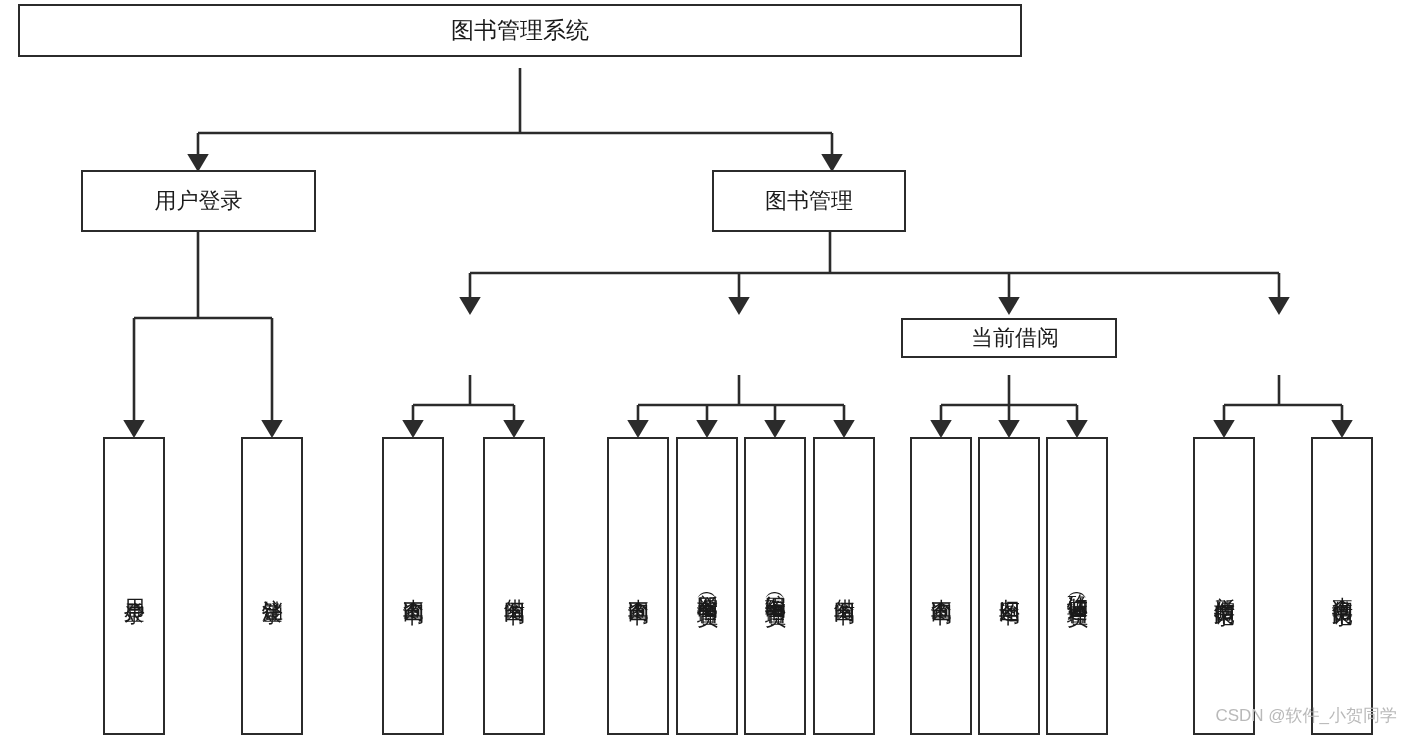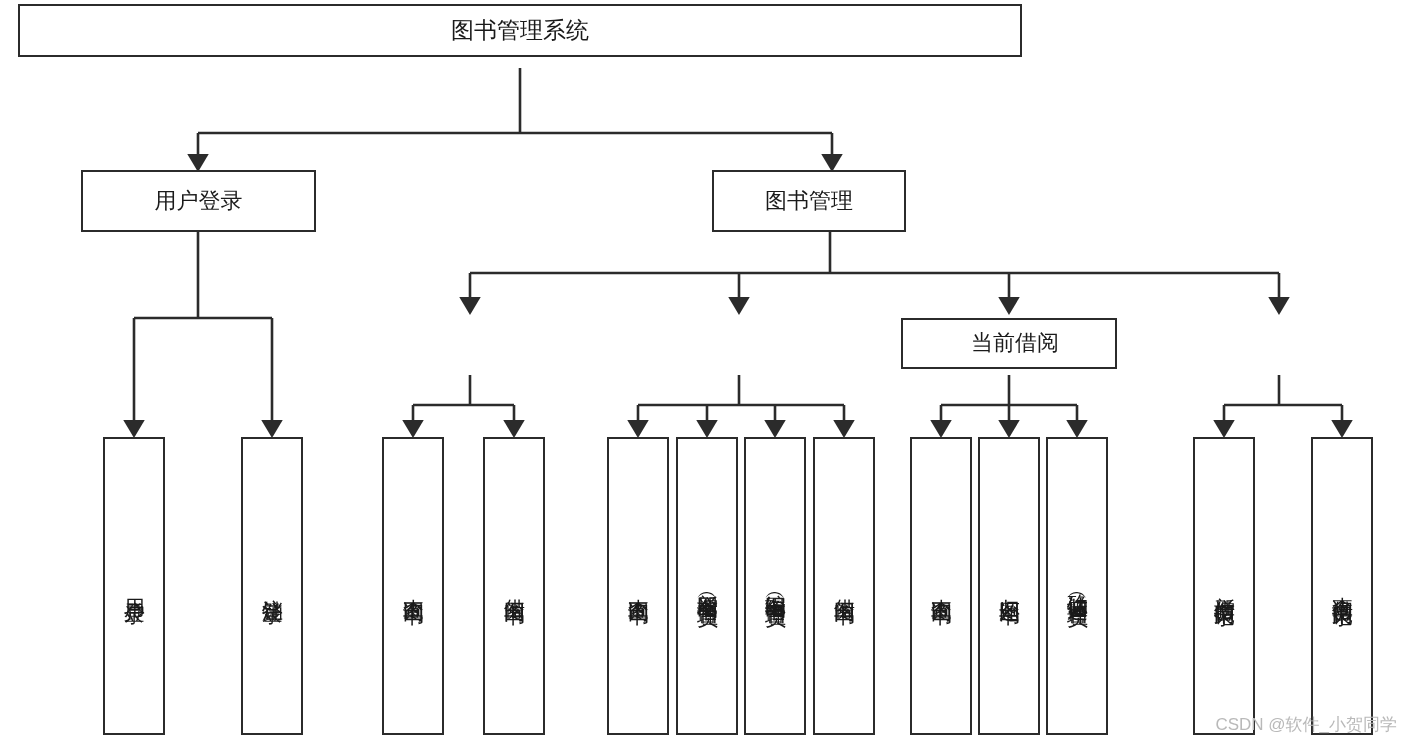--- a/index.html
+++ b/index.html
@@ -55,21 +55,21 @@
     writing-mode: vertical-rl;
     text-orientation: upright;
     line-height: 1.18;
     letter-spacing: 2px;
     white-space: nowrap;
     max-height: 100%;
   }
   #watermark {
     position: absolute;
     right: 8px;
-    bottom: 11px;
+    bottom: 20px;
     font-size: 17px;
     color: #b9b9b9;
     white-space: nowrap;
     z-index: 5;
   }
 </style>
 </head>
 <body>
 
 <div id="diagram-canvas">
@@ -128,21 +128,21 @@
     <span class="label-h">图书管理系统</span>
   </div>
 
   <div class="node node-branch" style="left:81px; top:170px; width:235px; height:62px;">
     <span class="label-h">用户登录</span>
   </div>
   <div class="node node-branch" style="left:712px; top:170px; width:194px; height:62px;">
     <span class="label-h">图书管理</span>
   </div>
 
-  <div class="node node-branch" style="left:901px; top:318px; width:216px; height:51px;padding-left:12px;">
+  <div class="node node-branch" style="left:901px; top:318px; width:216px; height:40px;padding-left:12px;">
     <span class="label-h">当前借阅</span>
   </div>
 
   <div class="node node-leaf" style="left:103px; top:437px; width:62px; height:298px;">
     <span class="label-v">用户登录</span>
   </div>
   <div class="node node-leaf" style="left:241px; top:437px; width:62px; height:298px;">
     <span class="label-v">注销登录</span>
   </div>
 

